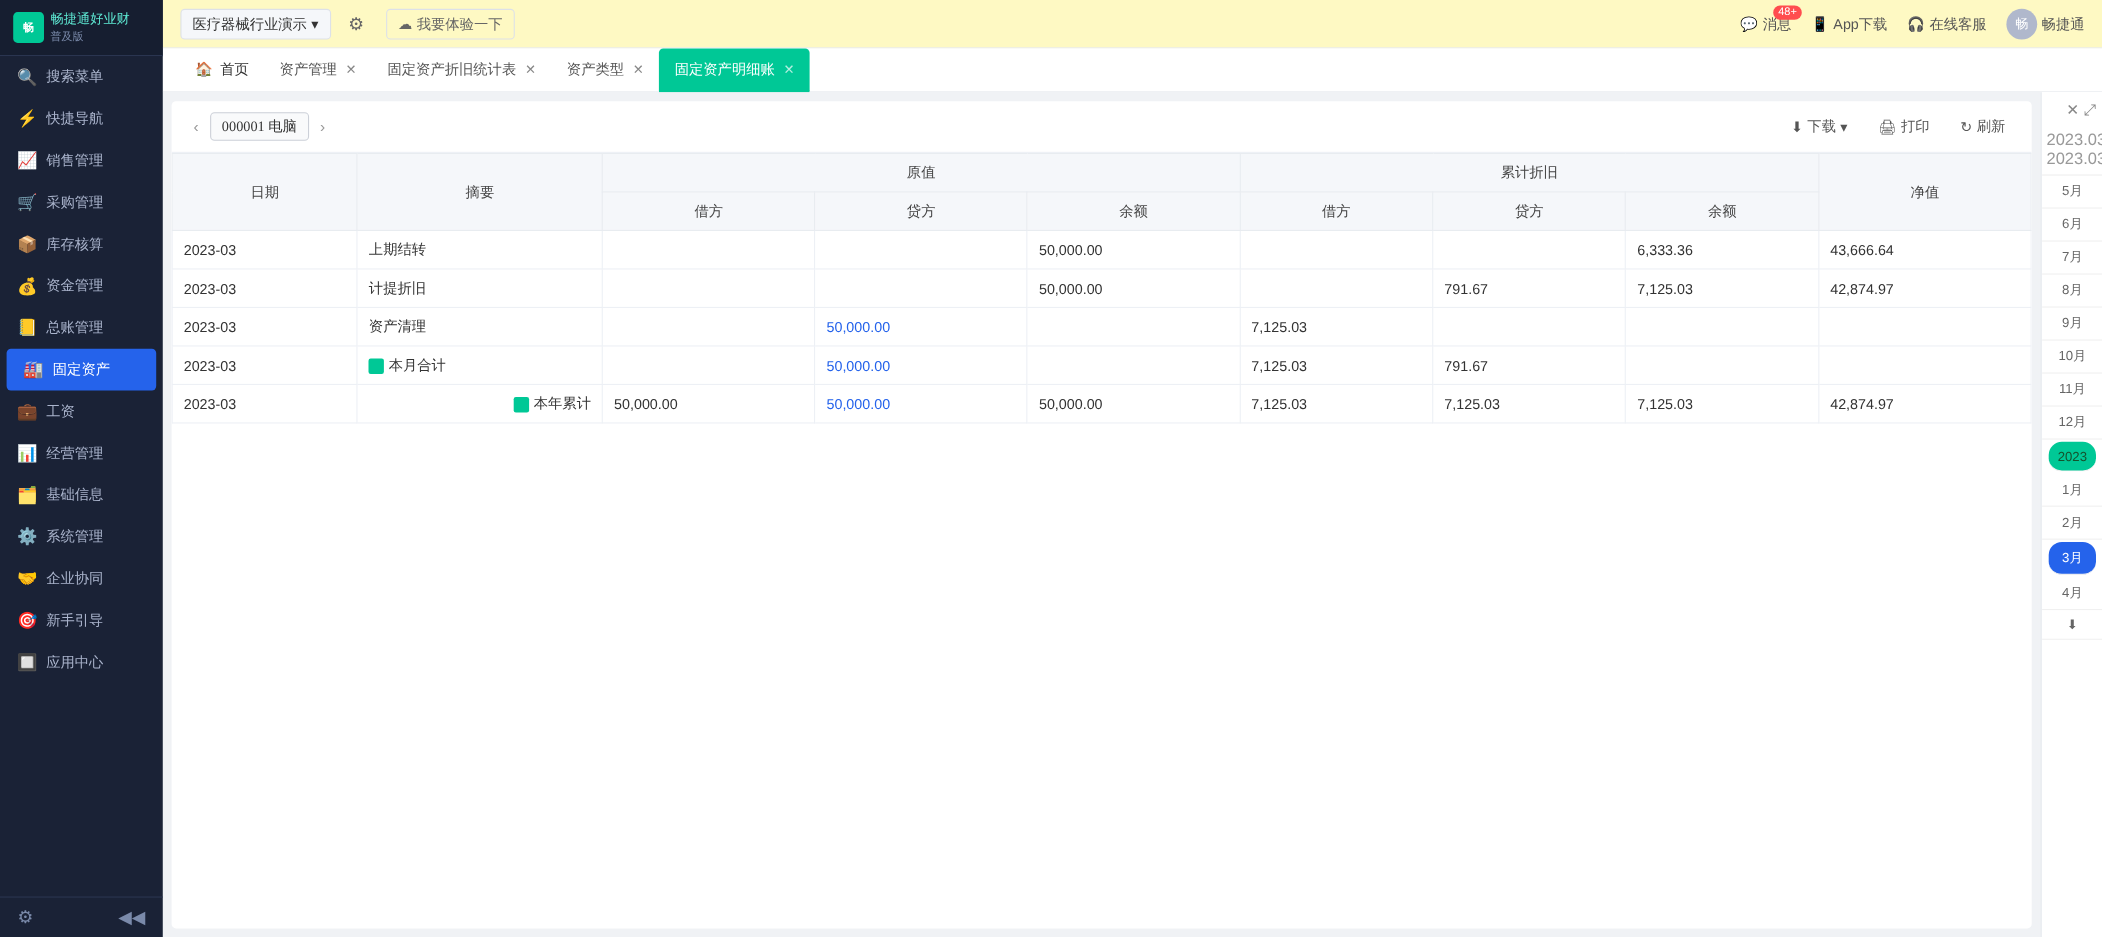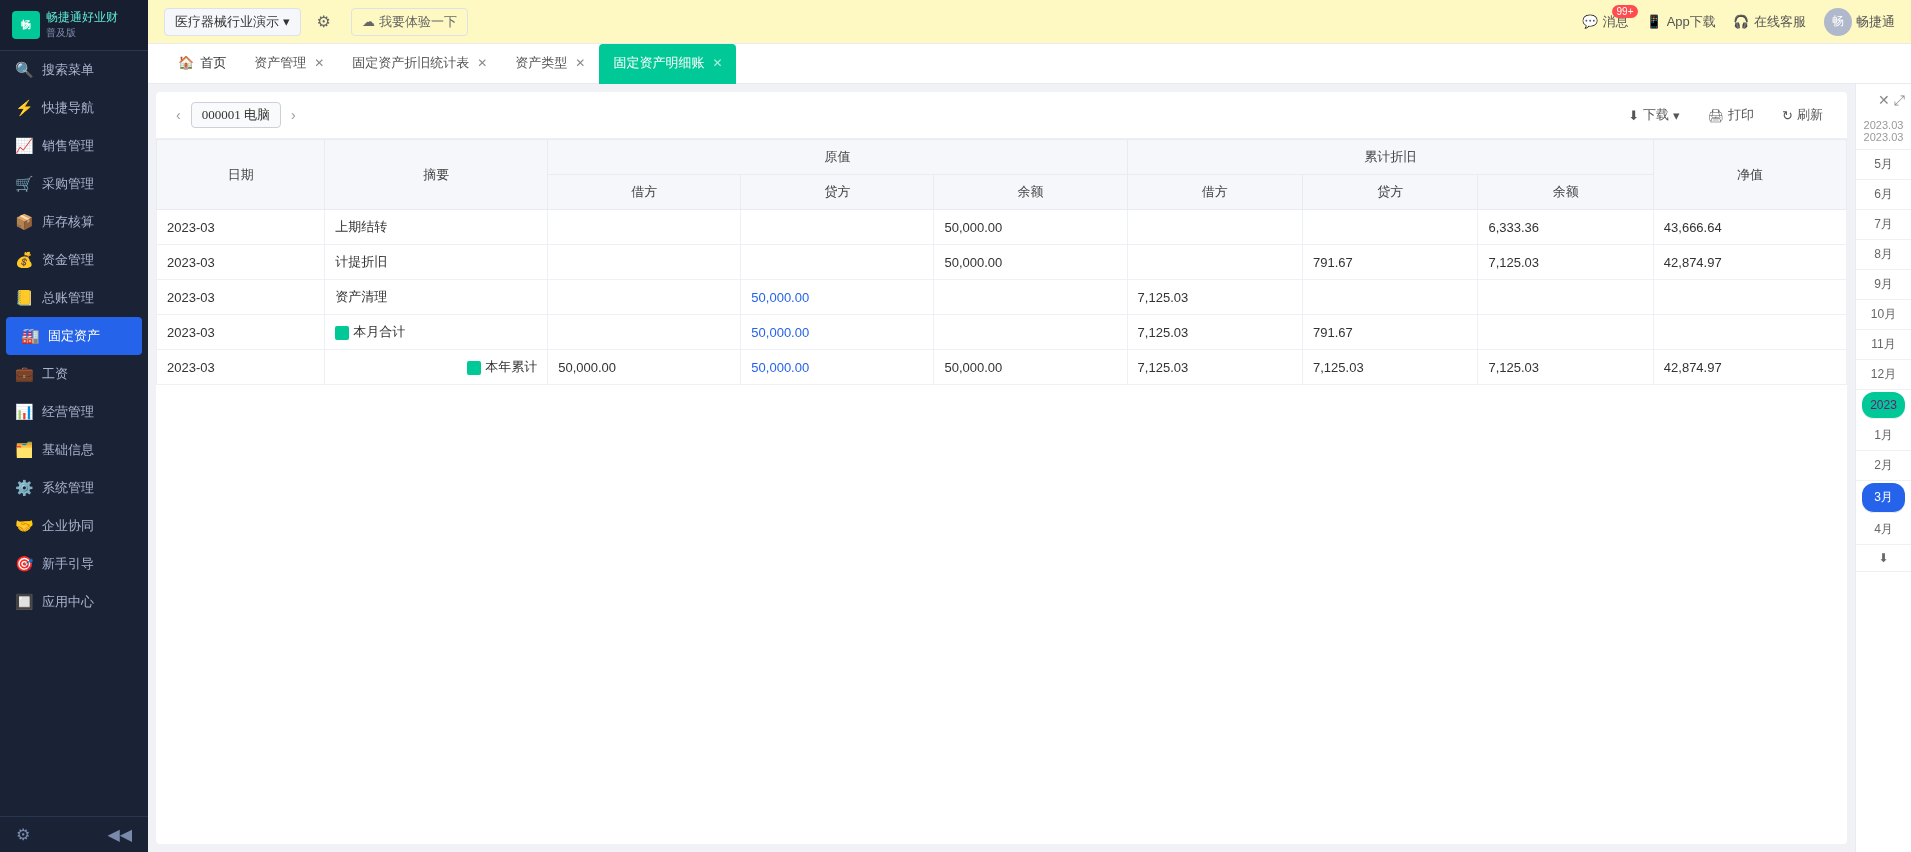--- a/index.html
+++ b/index.html
@@ -171,38 +171,38 @@
       background: #fff;
       border-left: 1px solid #e8ecf0;
       display: flex;
       flex-direction: column;
       align-items: center;
       padding: 4px 0;
       flex-shrink: 0;
       overflow-y: auto;
     }
     .right-panel-header {
-      font-size: 11px; color: #999;
+      font-size: 15px; color: #999;
       padding: 6px 4px;
       text-align: center;
       border-bottom: 1px solid #eee;
       width: 100%;
     }
     .right-panel-item {
       width: 100%;
       text-align: center;
       padding: 6px 2px;
       font-size: 12px;
       color: #666;
       cursor: pointer;
       border-bottom: 1px solid #f0f0f0;
     }
     .right-panel-item.active-year {
       background: #00c896;
-      color: #701a75;
+      color: #14532d;
       border-radius: 12px;
       margin: 2px 6px;
       width: calc(100% - 12px);
     }
     .right-panel-item.active-month {
       background: #2563eb;
       color: #fff;
       border-radius: 12px;
       margin: 2px 6px;
       width: calc(100% - 12px);
@@ -303,21 +303,21 @@
     </div>
     <span class="topbar-settings">⚙</span>
     <div class="topbar-experience">
       <span>☁</span>
       <span>我要体验一下</span>
     </div>
     <div class="topbar-right">
       <div class="topbar-right-item">
         <span>💬</span>
         <span>消息</span>
-        <span class="badge">99+</span>
+        <span class="badge">48+</span>
       </div>
       <div class="topbar-right-item">
         <span>📱</span>
         <span>App下载</span>
       </div>
       <div class="topbar-right-item">
         <span>🎧</span>
         <span>在线客服</span>
       </div>
       <div class="topbar-right-item">

